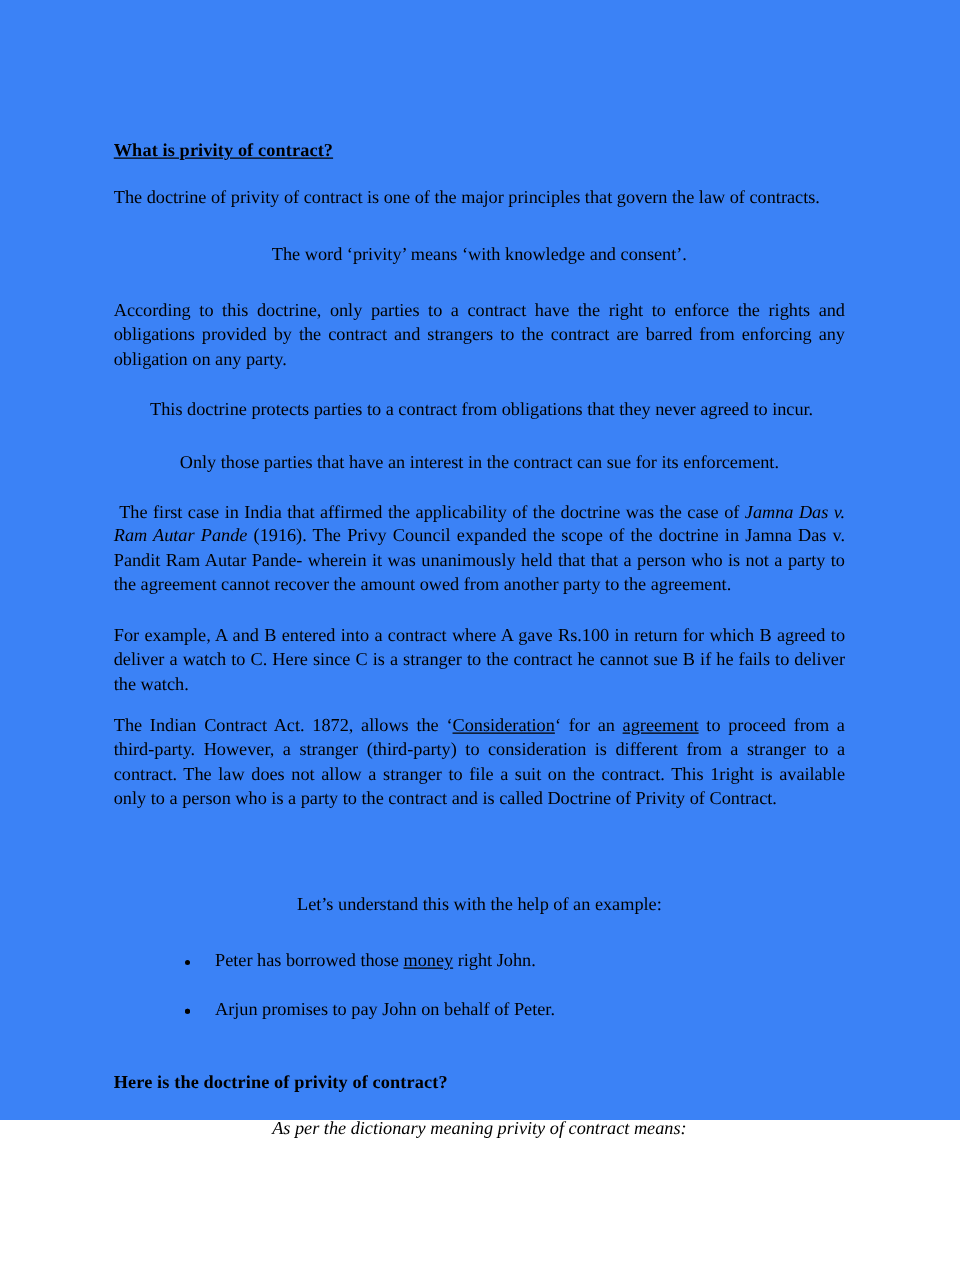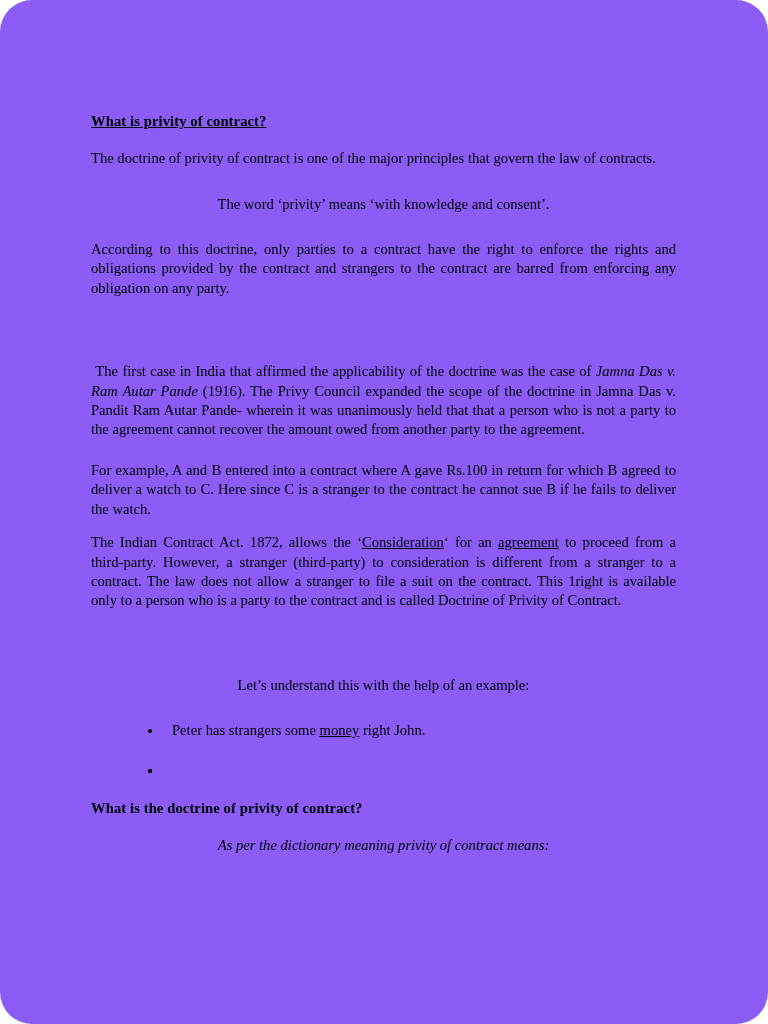--- a/index.html
+++ b/index.html
@@ -10,24 +10,23 @@
   body {
     width: 768px;
     height: 1024px;
     font-family: "Liberation Serif", "DejaVu Serif", serif;
     color: #000000;
     overflow: hidden;
   }
   .page {
     position: relative;
     width: 768px;
-    height: 1024px;
-    background: #8b5cf6;
+    height: 896px;
+    background: #3b82f6;
     box-sizing: border-box;
-    border-radius: 32px;
   }
   .content {
     position: absolute;
     left: 91px;
     top: 112px;
     width: 585px;
   }
   h1.doc-heading {
     font-size: 14.6px;
     font-weight: bold;
@@ -112,53 +111,55 @@
     <div class="sp-26"></div>
 
     <p class="para nojust">The word ‘privity’ means ‘with knowledge and consent’.</p>
 
     <div class="sp-26"></div>
 
     <p class="para">According to this doctrine, only parties to a contract have the right to enforce the rights and obligations provided by the contract and strangers to the contract are barred from enforcing any obligation on any party.</p>
 
     <div class="sp-21"></div>
 
+    <p class="para nojust"> This doctrine protects parties to a contract from obligations that they never agreed to incur.</p>
 
     <div class="sp-22"></div>
 
+    <p class="para nojust">Only those parties that have an interest in the contract can sue for its enforcement.</p>
 
     <div class="sp-21"></div>
 
     <p class="para"><span> The first case in India that affirmed the applicability of the doctrine was the case of </span><span class="ital">Jamna Das v. Ram Autar Pande</span><span> (1916). The Privy Council expanded the scope of the doctrine in Jamna Das v. Pandit Ram Autar Pande- wherein it was unanimously held that that a person who is not a party to the agreement cannot recover the amount owed from another party to the agreement.</span></p>
 
     <div class="sp-21"></div>
 
     <p class="para">For example, A and B entered into a contract where A gave Rs.100 in return for which B agreed to deliver a watch to C. Here since C is a stranger to the contract he cannot sue B if he fails to deliver the watch.</p>
 
     <div class="sp-14"></div>
 
     <p class="para"><span>The Indian Contract Act. 1872, allows the ‘</span><span class="uline">Consideration</span><span>‘ for an </span><span class="uline">agreement</span><span> to proceed from a third-party. However, a stranger (third-party) to consideration is different from a stranger to a contract. The law does not allow a stranger to file a suit on the contract. This 1right is available only to a person who is a party to the contract and is called Doctrine of Privity of Contract.</span></p>
 
     <div class="sp-65"></div>
 
     <p class="para nojust">Let’s understand this with the help of an example:</p>
 
     <div class="sp-26"></div>
 
     <ul class="bullets">
-      <li><span class="bullet-dot"></span><span>Peter has strangers some </span><span class="uline">money</span><span> right John.</span></li>
+      <li><span class="bullet-dot"></span><span>Peter has borrowed those </span><span class="uline">money</span><span> right John.</span></li>
       <li><span class="bullet-dot"></span></li>
-      <li><span class="bullet-dot"></span></li>
+      <li><span class="bullet-dot"></span><span>Arjun promises to pay John on behalf of Peter.</span></li>
     </ul>
 
     <div class="sp-12"></div>
 
 
     <div class="sp-26"></div>
 
-    <h2 class="doc-heading-plain">What is the doctrine of privity of contract?</h2>
+    <h2 class="doc-heading-plain">Here is the doctrine of privity of contract?</h2>
 
     <div class="sp-19"></div>
 
     <p class="para nojust ital">As per the dictionary meaning privity of contract means:</p>
 
   </div>
 </div>
 
 </body></html>

